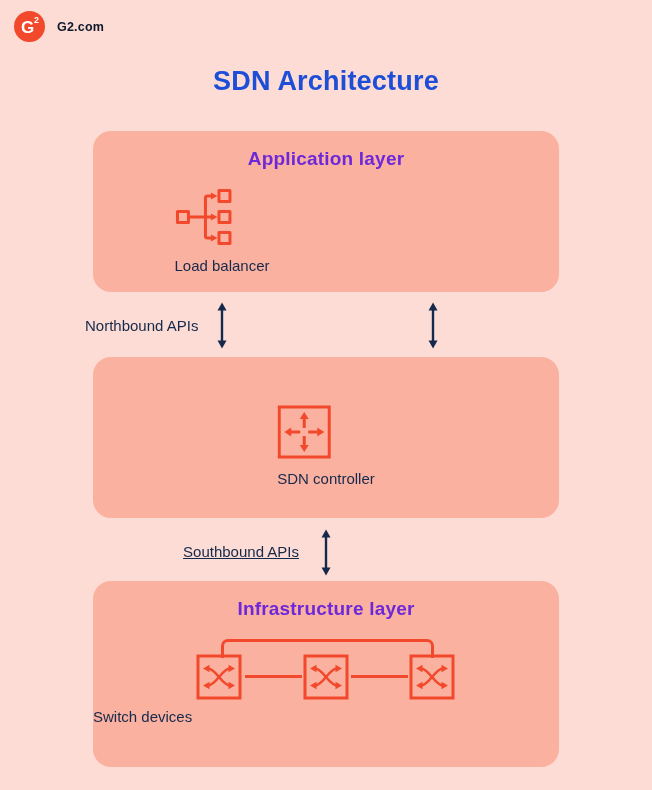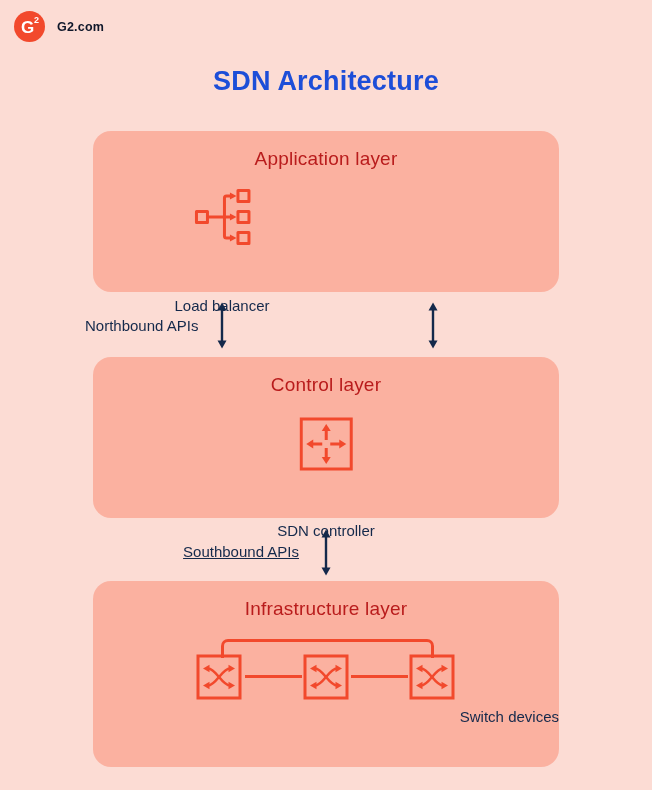--- a/index.html
+++ b/index.html
@@ -14,51 +14,51 @@
   .logo .sup{font-size:9px;position:absolute;top:5px;right:6px;font-weight:700;}
   .logo .g{margin-right:4px;margin-top:1px;}
   .brand{color:#0f172a;font-size:12.5px;font-weight:700;letter-spacing:.2px;}
 
   
   .title{position:absolute;left:0;top:66px;width:100%;margin:0;text-align:center;
          color:#1d4ed8;font-size:27px;font-weight:700;letter-spacing:.2px;}
 
   
   .layer{position:absolute;left:93px;width:466px;background:#fbb1a0;border-radius:18px;}
-  .layer h2{margin:0;padding-top:17px;text-align:center;color:#b91c1c;
-            font-size:19px;font-weight:400;letter-spacing:.2px;}
+  .layer h2{margin:0;padding-top:17px;text-align:center;color:#6d28d9;
+            font-size:19px;font-weight:700;letter-spacing:.2px;}
   .layer.app{top:131px;height:161px;}
   .layer.ctrl{top:357px;height:161px;}
   .layer.infra{top:581px;height:186px;}
 
-  .icon-group{position:absolute;display:flex;flex-direction:column;align-items:center;gap:40px;}
+  .icon-group{position:absolute;display:flex;flex-direction:column;}
   .icon-group .label{color:#14294b;font-size:15px;margin-top:11px;white-space:nowrap;}
   .g-lb{left:129px;top:57px;transform:translateX(-50%);}
   .g-fw{left:340px;top:61px;transform:translateX(-50%);}
-  .g-ctrl{left:233px;top:60px;transform:translateX(-50%);}
+  .g-ctrl{left:233px;top:48px;transform:translateX(-50%);}
 
   
   .api-label{position:absolute;color:#14294b;font-size:15px;white-space:nowrap;}
   .north-label{left:85px;top:317px;}
   .south-label{right:353px;top:543px;text-decoration:underline;}
   .varrow{position:absolute;}
   .n-a1{left:216px;top:302px;}
   .n-a2{left:427px;top:302px;}
   .s-a1{left:320px;top:529px;}
 
   
   .bracket{position:absolute;left:128px;top:58px;width:207px;height:16px;
            border:3px solid #f2492c;border-bottom:none;border-radius:7px 7px 0 0;}
   .switch{position:absolute;top:73px;}
   .sw1{left:126px;transform:translateX(-50%);}
   .sw2{left:233px;transform:translateX(-50%);}
   .sw3{left:339px;transform:translateX(-50%);}
   .link-line{position:absolute;top:94px;width:57px;height:3px;background:#f2492c;}
   .l1{left:152px;} .l2{left:258px;}
-  .infra-label{position:absolute;left:0;top:127px;width:100%;text-align:right;
+  .infra-label{position:absolute;left:0;top:127px;width:100%;text-align:left;
                color:#14294b;font-size:15px;}
 </style>
 </head>
 <body>
 
 <div class="canvas">
 
   <div class="hdr">
     <div class="logo">
       <span class="g">G</span>
@@ -99,21 +99,20 @@
     <path d="M6 0.5 L1.5 8.5 L10.5 8.5 Z" fill="#14294b"></path>
     <path d="M6 46.5 L1.5 38.5 L10.5 38.5 Z" fill="#14294b"></path>
   </svg>
   <svg class="varrow n-a2" width="12" height="47" viewBox="0 0 12 47">
     <line x1="6" y1="7" x2="6" y2="40" stroke="#14294b" stroke-width="2.4"></line>
     <path d="M6 0.5 L1.5 8.5 L10.5 8.5 Z" fill="#14294b"></path>
     <path d="M6 46.5 L1.5 38.5 L10.5 38.5 Z" fill="#14294b"></path>
   </svg>
 
   <section class="layer ctrl">
-    <h2>Control layer</h2>
     <div class="icon-group g-ctrl">
       <svg width="54" height="54" viewBox="0 0 54 54">
         <rect x="2" y="2" width="50" height="50" fill="none" stroke="#f2492c" stroke-width="3"></rect>
         <g stroke="#f2492c" stroke-width="3">
           <line x1="27" y1="23" x2="27" y2="13"></line>
           <line x1="27" y1="31" x2="27" y2="41"></line>
           <line x1="23" y1="27" x2="13" y2="27"></line>
           <line x1="31" y1="27" x2="41" y2="27"></line>
         </g>
         <g fill="#f2492c" stroke="none">

